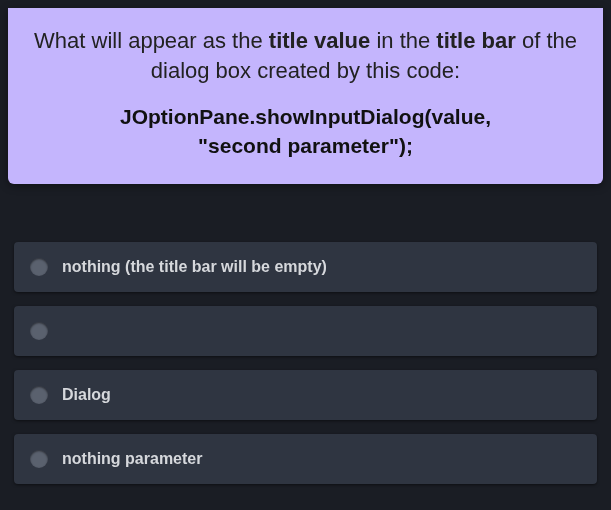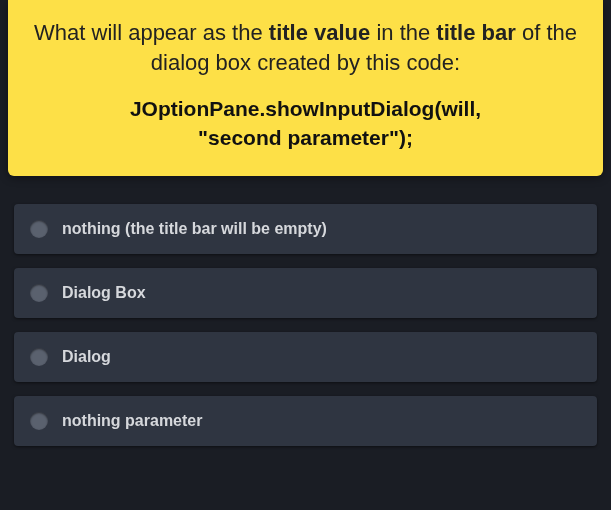--- a/index.html
+++ b/index.html
@@ -10,23 +10,23 @@
       font-family: Arial, Helvetica, sans-serif;
       background: #1a1d24;
     }
     .container {
       width: 100%;
       height: 100%;
       display: flex;
       flex-direction: column;
     }
     .question-card {
-      background: #fde047;
+      background: #c4b5fd;
       padding: 18px 24px 24px;
-      margin: 0 8px;
+      margin: 8px 8px;
       border-radius: 0 0 6px 6px;
       box-shadow: 0 2px 8px rgba(0,0,0,0.4);
     }
     .question-text {
       font-size: 22px;
       color: #222;
       text-align: center;
       line-height: 1.35;
       font-weight: 400;
     }
@@ -38,20 +38,21 @@
       color: #111;
       text-align: center;
       line-height: 1.35;
       font-family: Arial, Helvetica, sans-serif;
     }
     .options {
       padding: 28px 14px 8px;
       display: flex;
       flex-direction: column;
       gap: 14px;
+      margin-top: 22px;
     }
     .option {
       background: #2f3541;
       border-radius: 4px;
       padding: 16px 16px;
       display: flex;
       align-items: center;
       gap: 14px;
       cursor: pointer;
       box-shadow: 0 1px 3px rgba(0,0,0,0.5);
@@ -73,33 +74,32 @@
 </head>
 <body>
 
 <div class="container">
 
   <div class="question-card">
     <div class="question-text">
       <span>What will appear as the </span><span class="bold">title value</span><span> in the </span><span class="bold">title bar</span><span> of the dialog box created by this code:</span>
     </div>
     <div class="code-block">
-      <div>JOptionPane.showInputDialog(will,</div>
+      <div>JOptionPane.showInputDialog(value,</div>
       <div>"second parameter");</div>
     </div>
   </div>
 
   <div class="options">
     <div class="option">
       <div class="radio"></div>
       <div class="option-label">nothing (the title bar will be empty)</div>
     </div>
     <div class="option">
       <div class="radio"></div>
-      <div class="option-label">Dialog Box</div>
     </div>
     <div class="option">
       <div class="radio"></div>
       <div class="option-label">Dialog</div>
     </div>
     <div class="option">
       <div class="radio"></div>
       <div class="option-label">nothing parameter</div>
     </div>
   </div>

